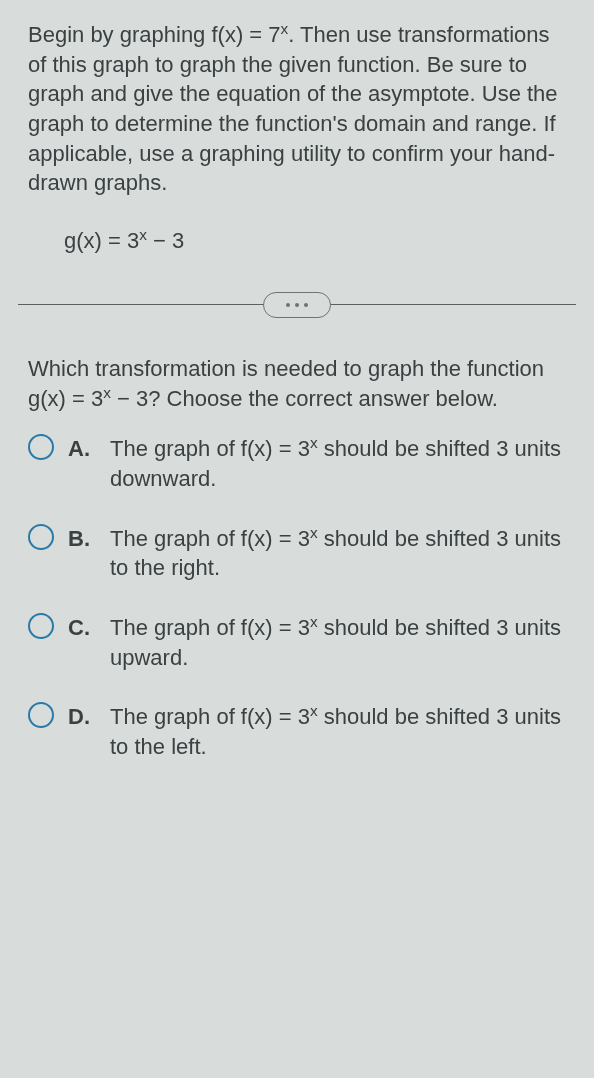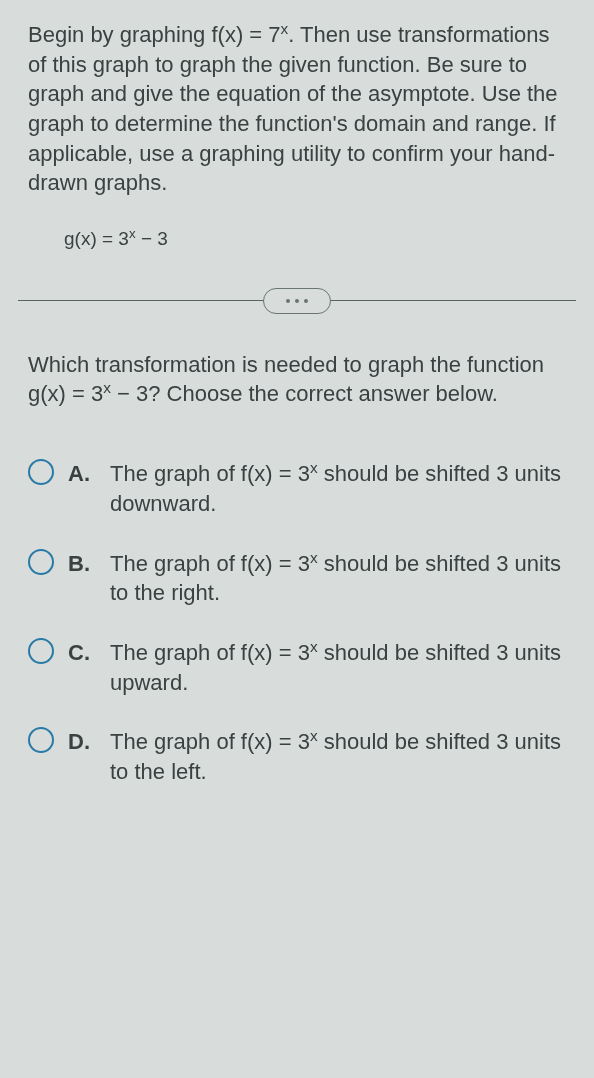--- a/index.html
+++ b/index.html
@@ -16,21 +16,21 @@
       padding: 20px 28px;
       font-size: 22px;
       line-height: 1.35;
     }
     .question-intro {
       margin-bottom: 28px;
     }
     .equation {
       padding-left: 36px;
       margin-bottom: 36px;
-      font-size: 19px;
+      font-size: 22px;
     }
     .divider-row {
       display: flex;
       align-items: center;
       margin: 0 -10px 36px -10px;
     }
     .divider-line {
       flex: 1;
       height: 1px;
       background: #5a6162;
@@ -48,21 +48,21 @@
       margin: 0 -1px;
       z-index: 1;
     }
     .dot {
       width: 4px;
       height: 4px;
       border-radius: 50%;
       background: #6b7475;
     }
     .question-text {
-      margin-bottom: 48px;
+      margin-bottom: 19px;
     }
     .option-row {
       display: flex;
       align-items: flex-start;
       margin-bottom: 28px;
       gap: 14px;
     }
     .radio {
       width: 26px;
       height: 26px;

